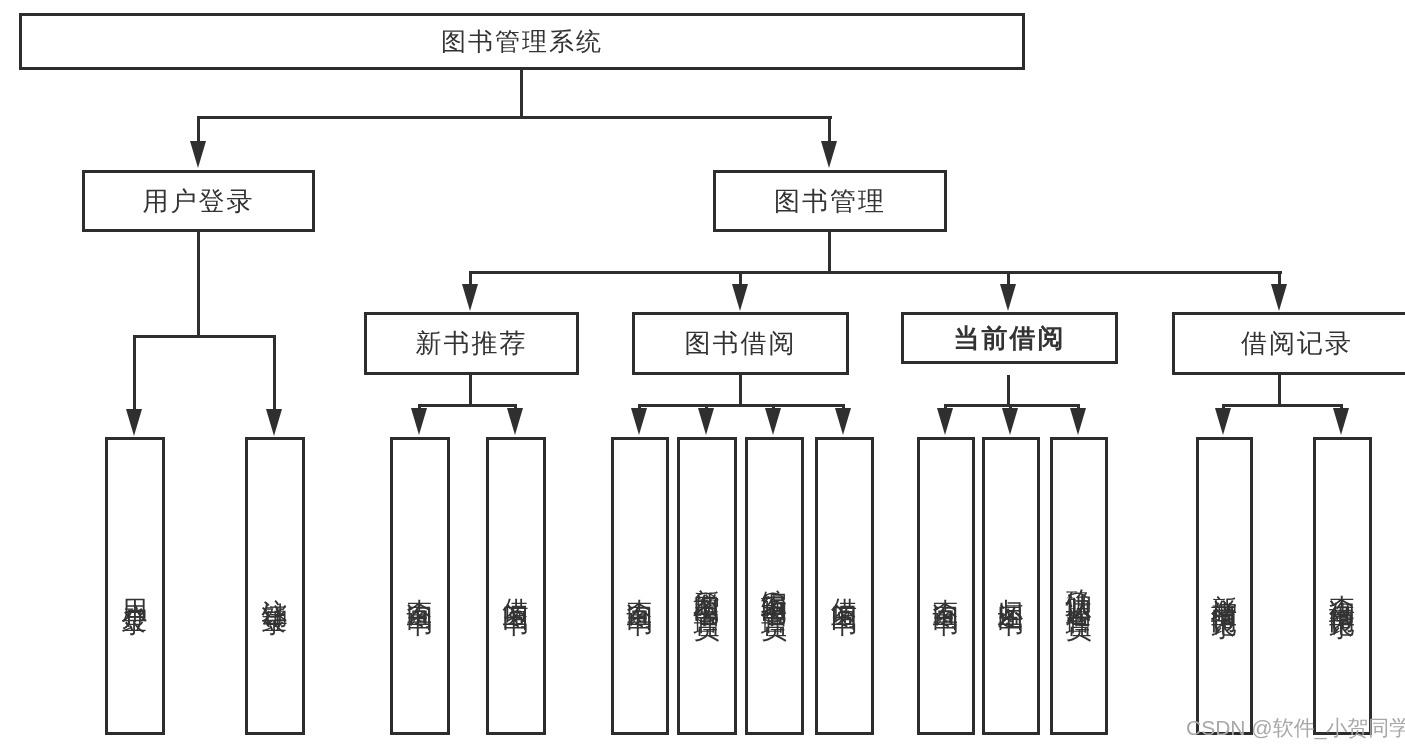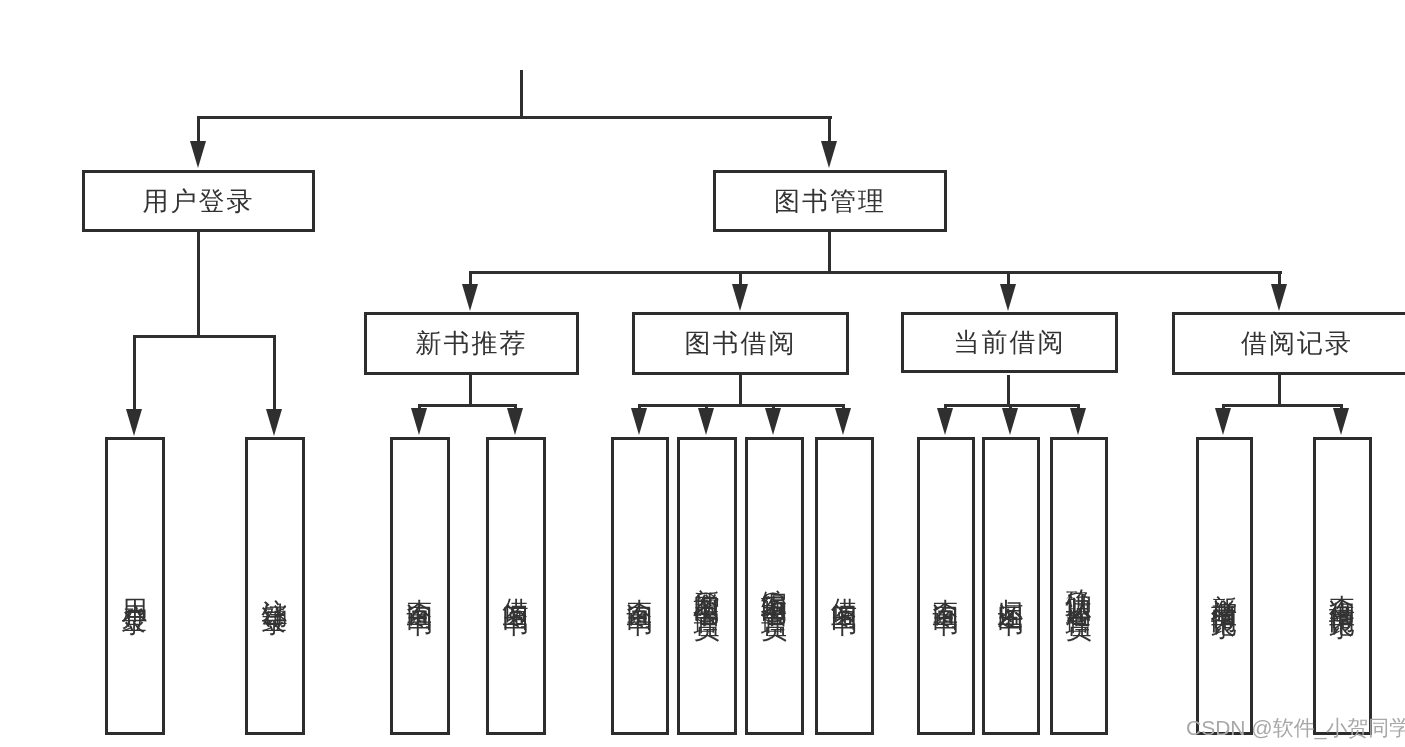--- a/index.html
+++ b/index.html
@@ -107,38 +107,41 @@
   <div class="vline" style="left:1077px;top:404px;height:10px;"></div>
   <div class="arrow" style="left:1070px;top:408px;"></div>
 
   <div class="vline" style="left:1278px;top:375px;height:32px;"></div>
   <div class="hline" style="left:1222px;top:404px;width:121px;"></div>
   <div class="vline" style="left:1222px;top:404px;height:10px;"></div>
   <div class="arrow" style="left:1215px;top:408px;"></div>
   <div class="vline" style="left:1340px;top:404px;height:10px;"></div>
   <div class="arrow" style="left:1333px;top:408px;"></div>
 
+  <div class="node h root-box" style="left:19px;top:13px;width:1006px;height:57px;">
+    <span>图书管理系统</span>
+  </div>
 
   <div class="node h" style="left:82px;top:170px;width:233px;height:62px;">
     <span>用户登录</span>
   </div>
 
   <div class="node h" style="left:364px;top:312px;width:215px;height:63px;">
     <span>新书推荐</span>
   </div>
 
   <div class="node h" style="left:713px;top:170px;width:234px;height:62px;">
     <span>图书管理</span>
   </div>
 
   <div class="node h" style="left:632px;top:312px;width:217px;height:63px;justify-content:center;">
     <span>图书借阅</span>
   </div>
 
-  <div class="node h" style="left:901px;top:312px;width:217px;height:61px;">
+  <div class="node h" style="left:901px;top:312px;width:217px;height:52px;font-weight:bold;">
     <span>当前借阅</span>
   </div>
 
   <div class="node h" style="left:1172px;top:312px;width:250px;height:63px;">
     <span>借阅记录</span>
   </div>
 
   <div class="node v" style="left:105px;top:437px;width:60px;height:298px;">
     <span>用户登录</span>
   </div>

